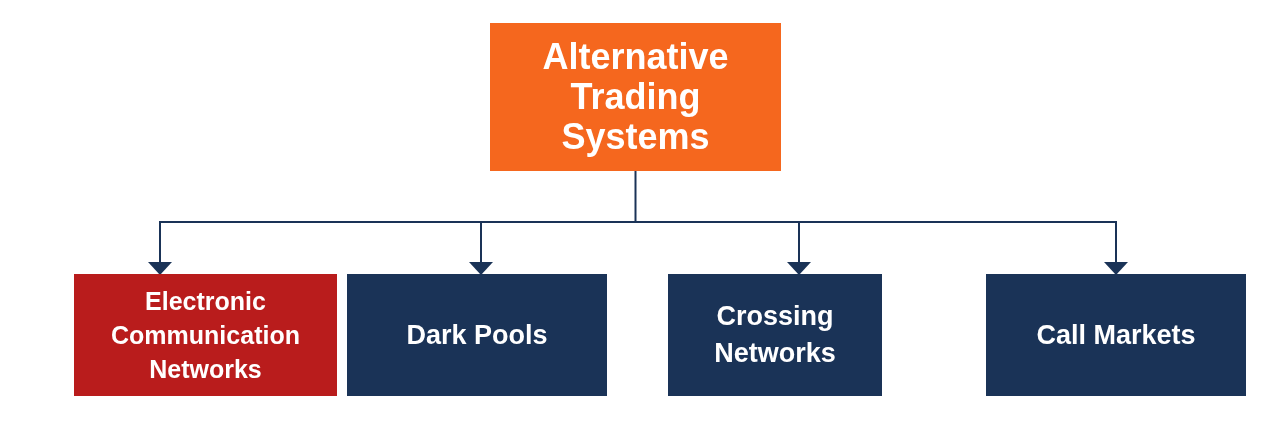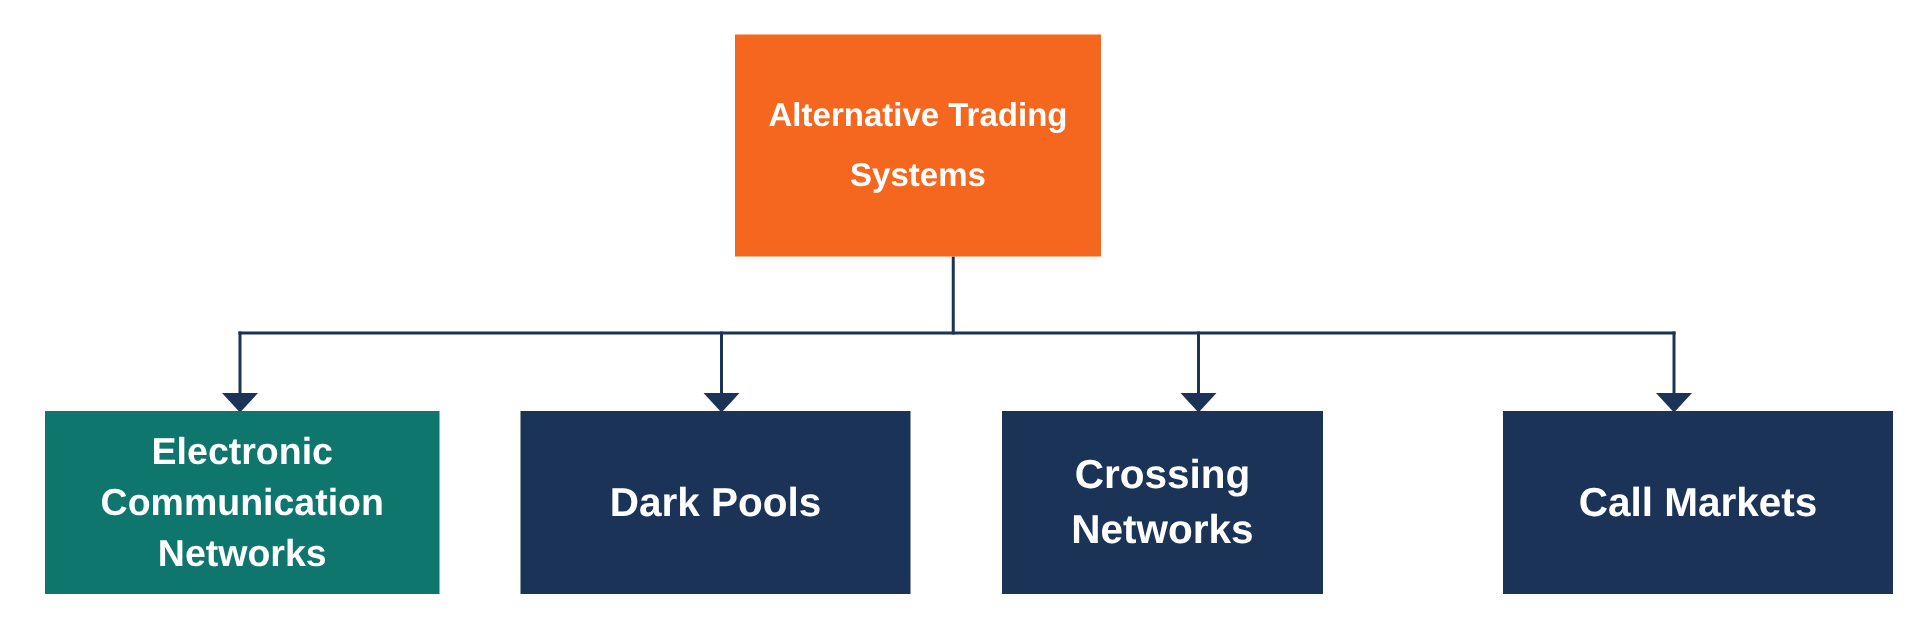--- a/index.html
+++ b/index.html
@@ -26,23 +26,23 @@
     align-items: center;
     justify-content: center;
     text-align: center;
     color: #ffffff;
     font-weight: 700;
     box-sizing: border-box;
   }
   .node--root {
     left: 490px;
     top: 23px;
-    width: 244px;
+    width: 291px;
     height: 148px;
-    font-size: 22px;
+    font-size: 36px;
     line-height: 40px;
     padding: 0 14px;
   }
   .node--child {
     top: 274px;
     height: 122px;
     font-size: 27px;
     line-height: 37px;
     padding: 0 18px;
   }
@@ -66,29 +66,29 @@
     <polygon points="148,262 172,262 160,275" fill="#1A3357"></polygon>
     <polygon points="469,262 493,262 481,275" fill="#1A3357"></polygon>
     <polygon points="787,262 811,262 799,275" fill="#1A3357"></polygon>
     <polygon points="1104,262 1128,262 1116,275" fill="#1A3357"></polygon>
   </svg>
 
   <div class="node node--root" style="background-color: rgb(245, 103, 30);">
     <span>Alternative Trading Systems</span>
   </div>
 
-  <div class="node node--child node--child-1" style="background-color: #0f766e;">
+  <div class="node node--child node--child-1" style="background-color: #b91c1c; margin-left: 44px;">
     <span>Electronic Communication Networks</span>
   </div>
 
   <div class="node node--child node--child-2" style="background-color: rgb(26, 51, 87);">
     <span>Dark Pools</span>
   </div>
 
   <div class="node node--child node--child-3" style="background-color: rgb(26, 51, 87);">
     <span>Crossing Networks</span>
   </div>
 
-  <div class="node node--child node--child-4" style="background-color: rgb(26, 51, 87); margin-left: 16px;">
+  <div class="node node--child node--child-4" style="background-color: rgb(26, 51, 87);">
     <span>Call Markets</span>
   </div>
 
 </div>
 
 </body></html>

